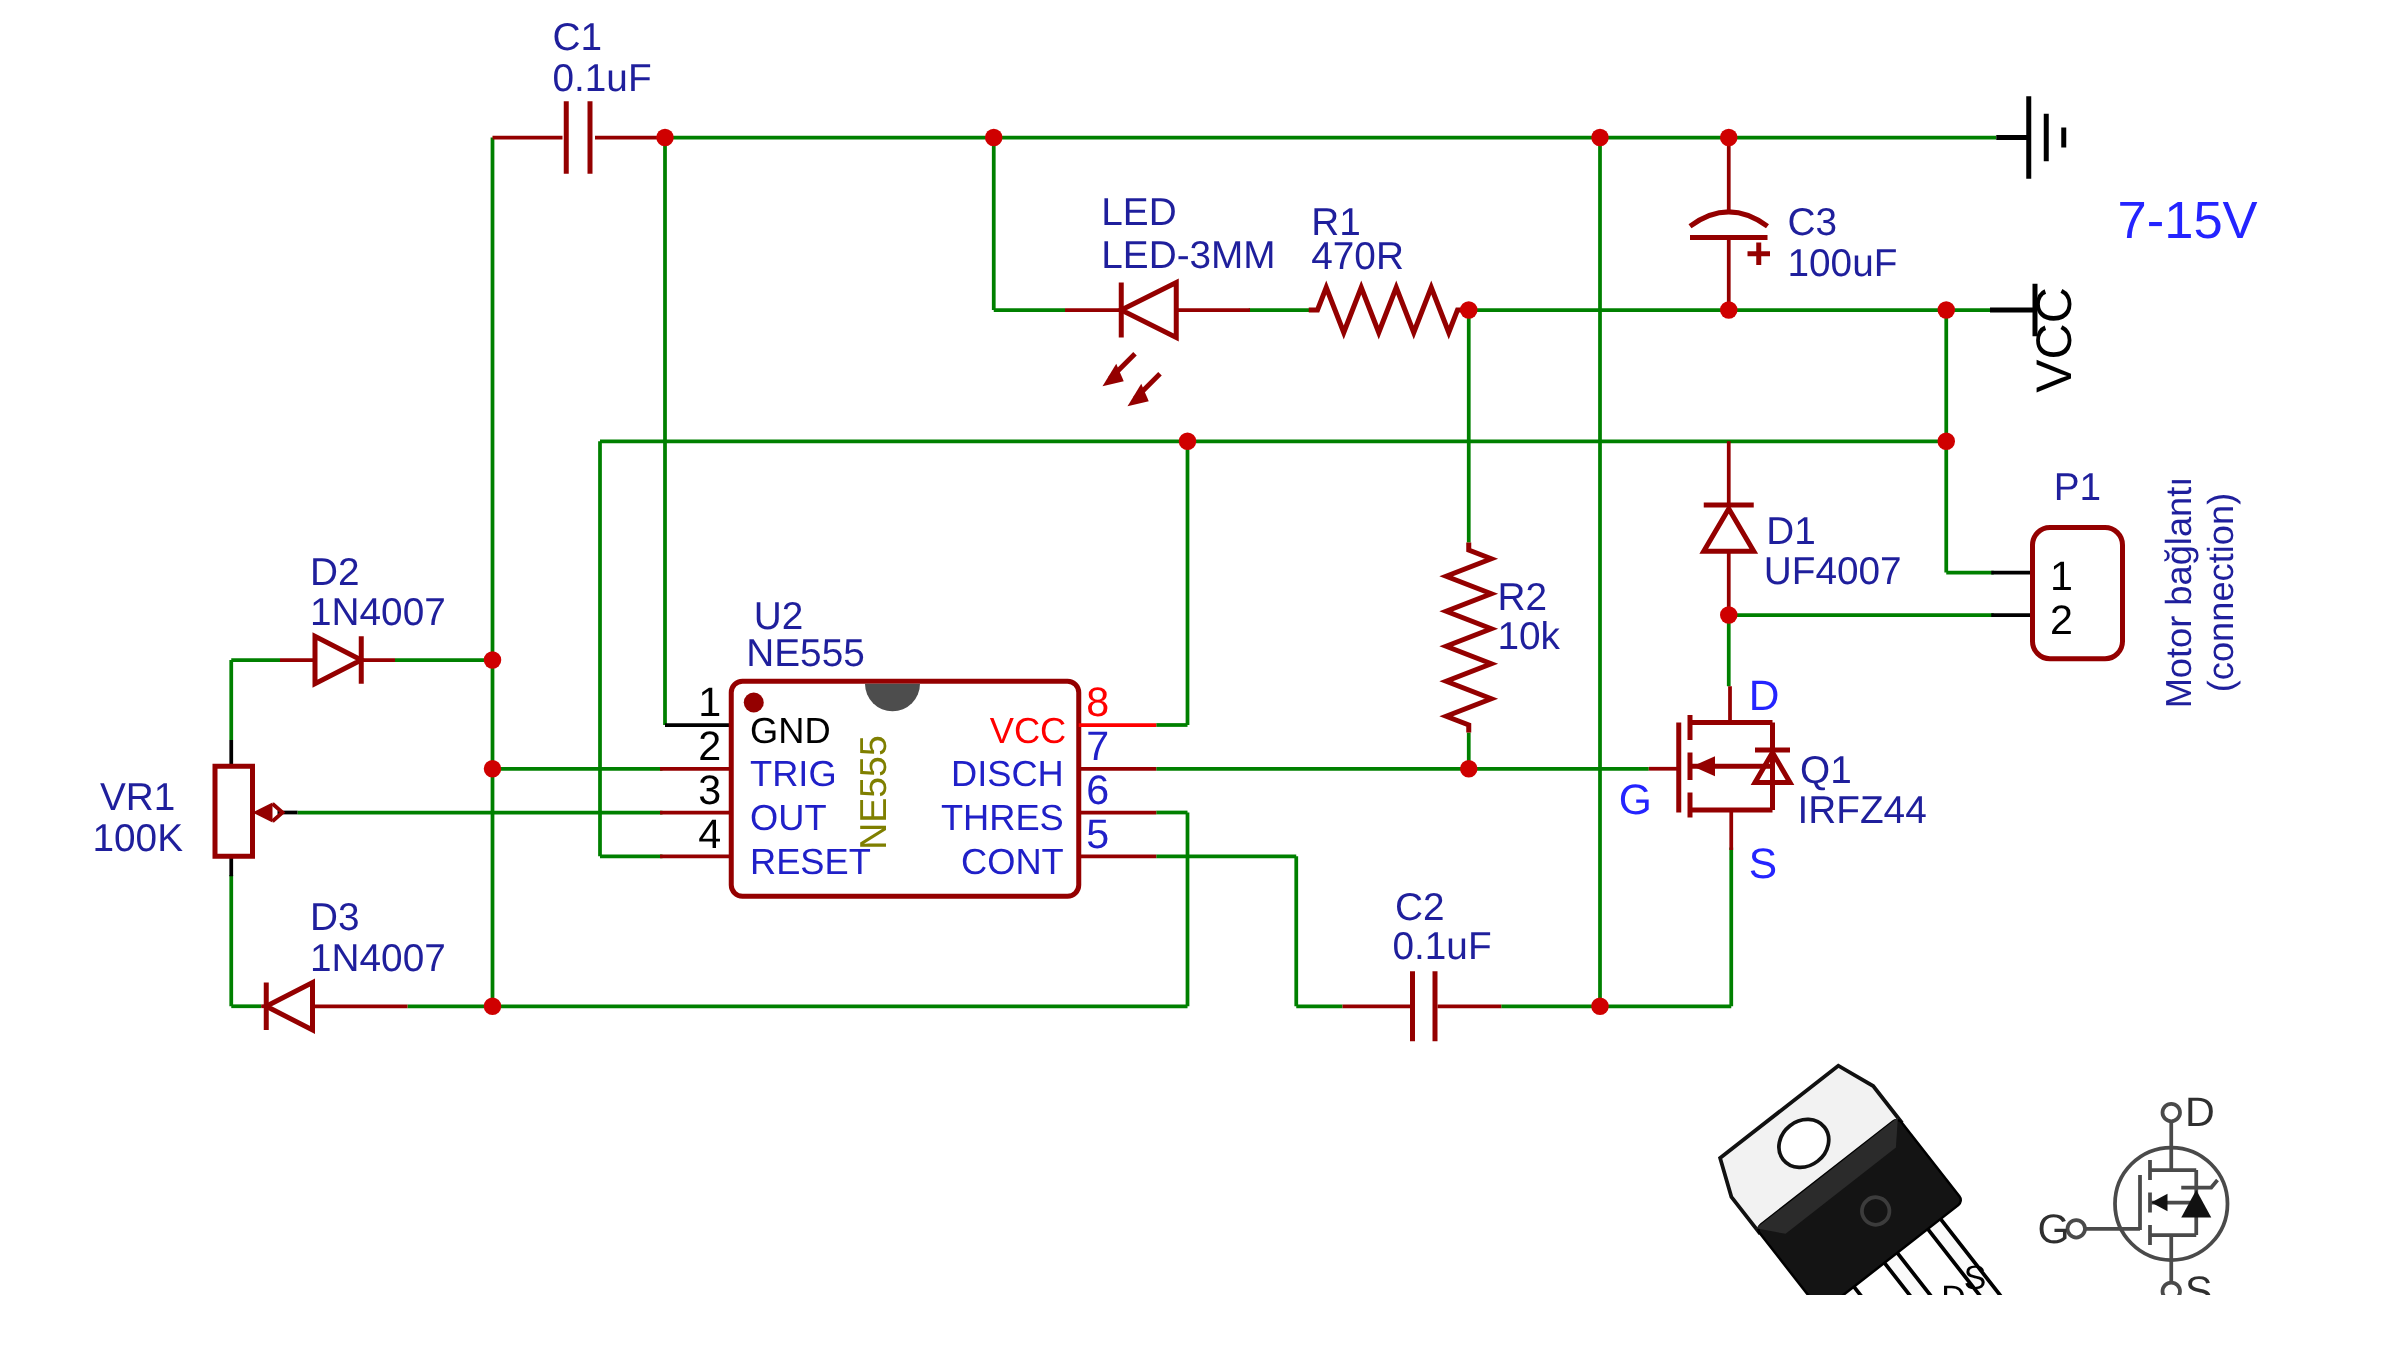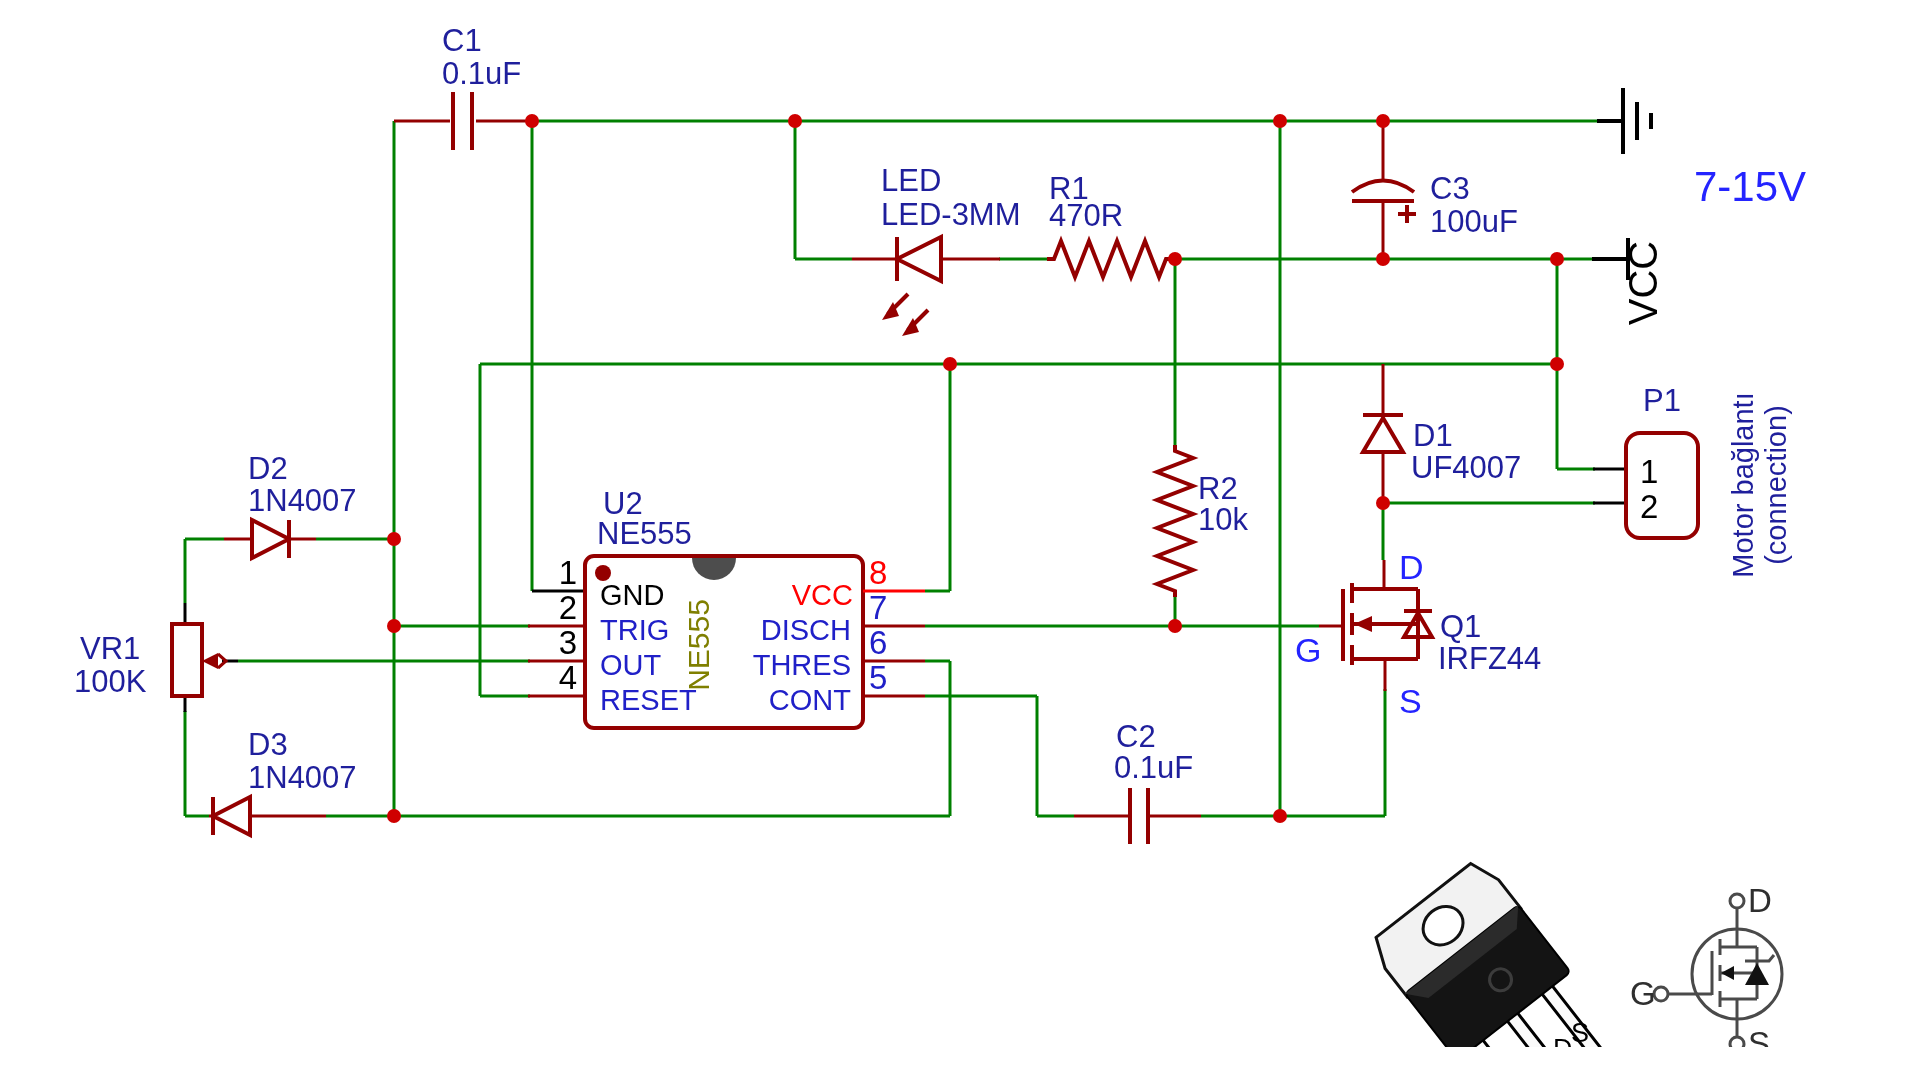--- a/index.html
+++ b/index.html
@@ -1,17 +1,17 @@
 <!DOCTYPE html>
 <html><head>
 <meta charset="utf-8">
 <style>
   html,body{margin:0;padding:0;background:#ffffff;}
   .stage{position:relative;width:1920px;height:1036px;background:#fff;overflow:hidden;
-         font-family:"Liberation Sans", sans-serif;margin-top:11px;}
+         font-family:"Liberation Sans", sans-serif;}
   svg text{font-family:"Liberation Sans", sans-serif;}
   .lbl   {fill:#1f1f9c;font-size:31px;}
   .lbl-sm{fill:#1f1f9c;font-size:29px;}
   .blue-bright{fill:#2424ff;}
   .pin-num{font-size:33px;}
   .pin-name{font-size:29px;}
   .black{fill:#000000;}
   .red{fill:#ff0000;}
   .blue{fill:#2020c8;}
   .olive{fill:#7f7f00;}

